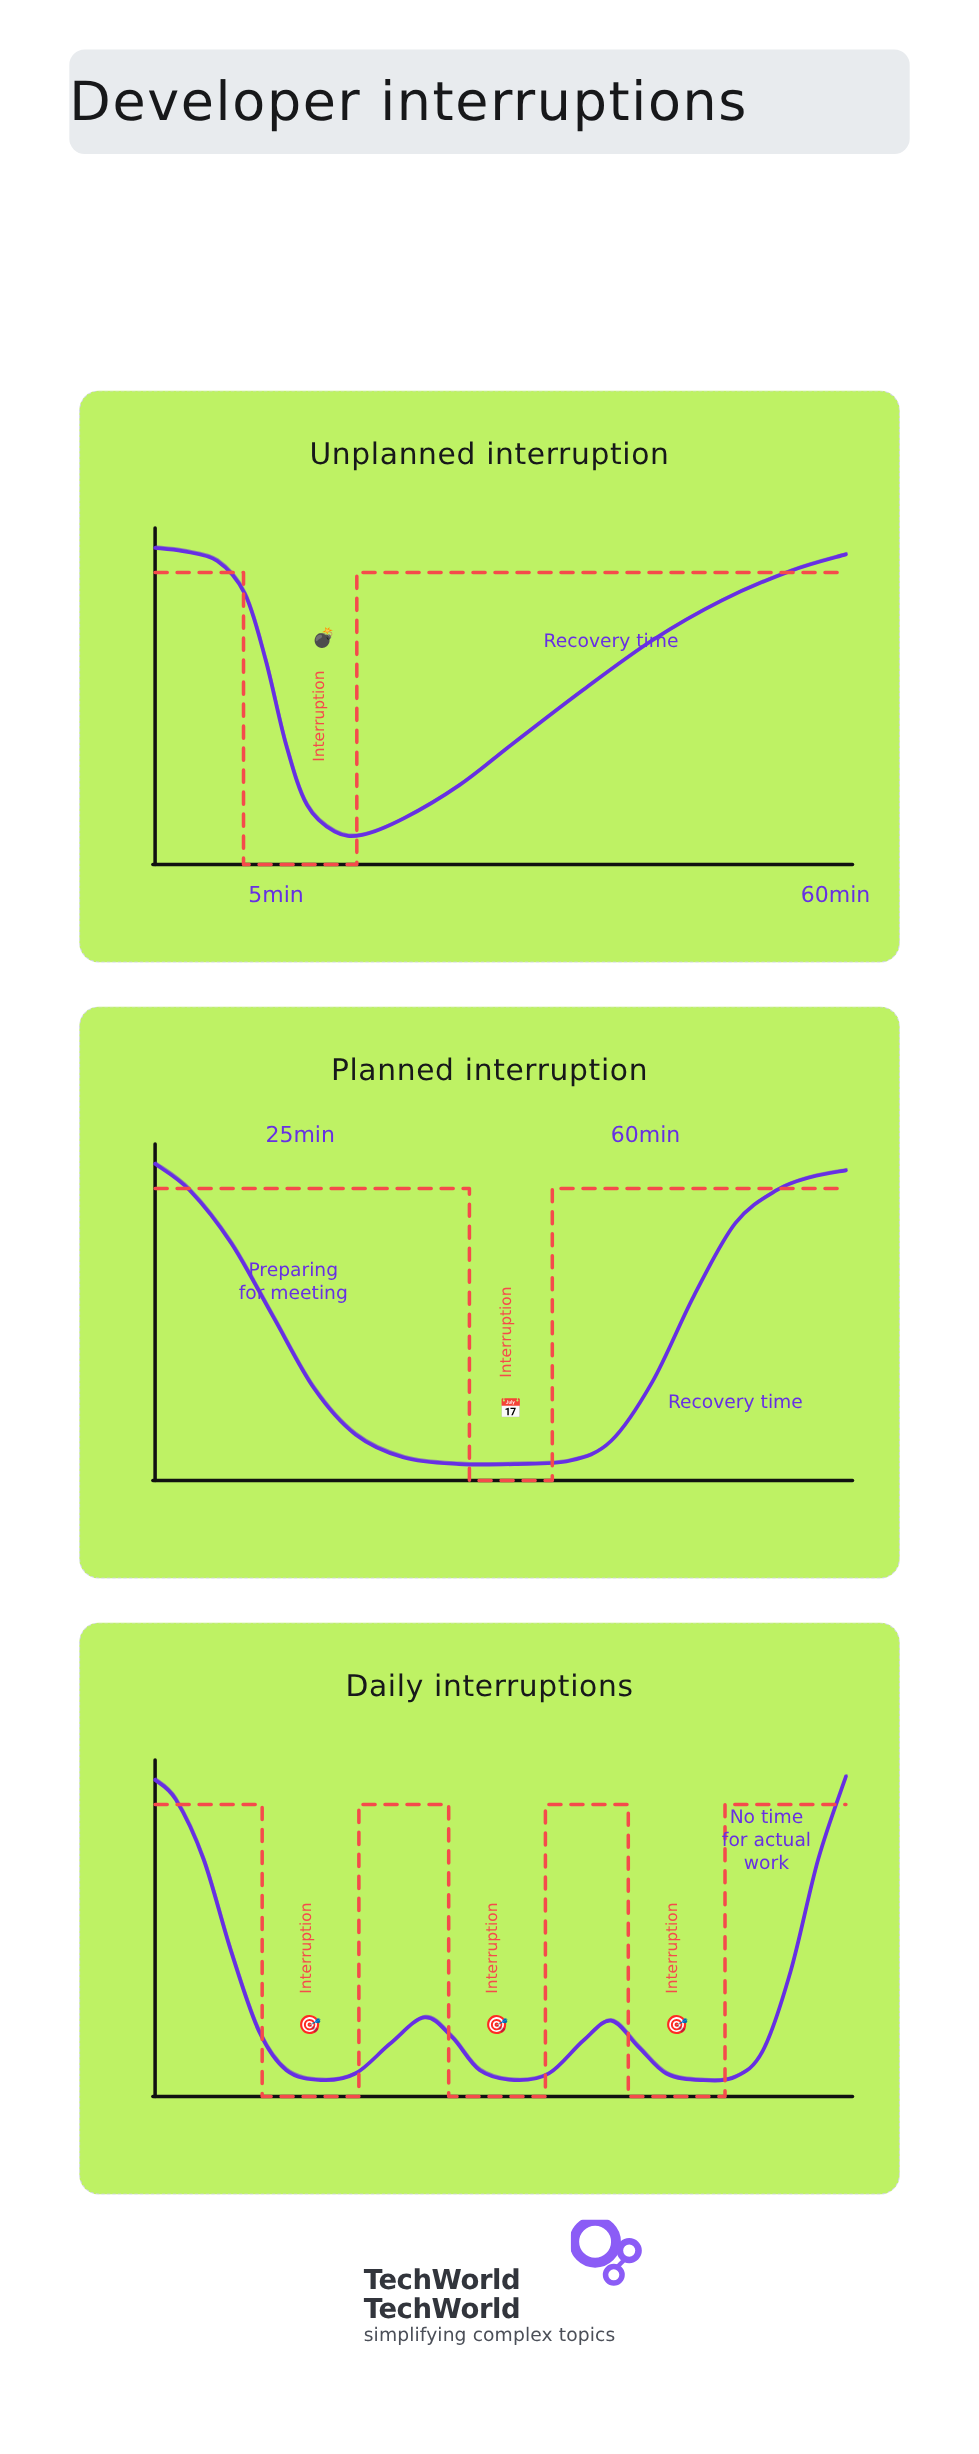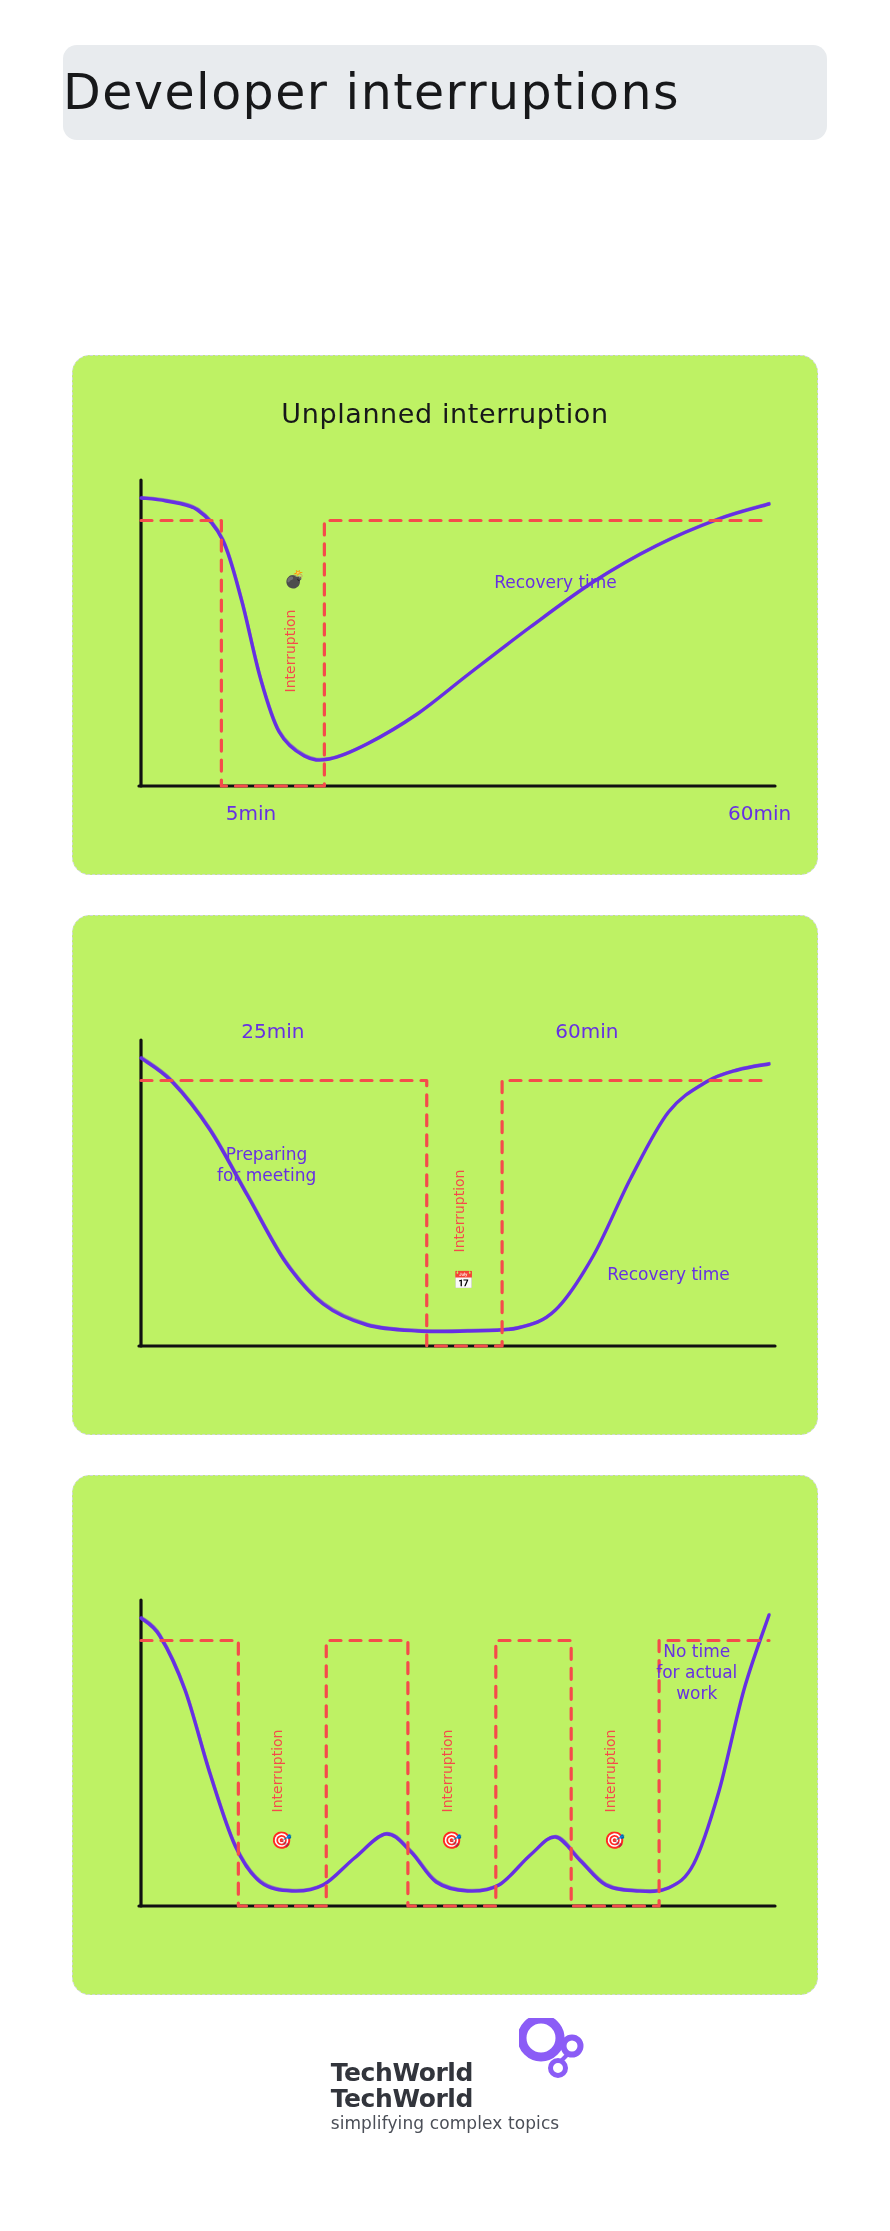--- a/index.html
+++ b/index.html
@@ -137,20 +137,21 @@
           </g>
           <g>
             <text x="454.48" y="136" text-anchor="middle" fill="#6730e3" font-size="17" font-family="&quot;DejaVu Sans&quot;, sans-serif">Recovery time</text>
           </g>
           <text x="193.85999999999999" y="133" text-anchor="middle" font-size="17" font-family="&quot;DejaVu Sans&quot;, sans-serif">💣</text>
         </svg>
       </div>
   </div>
 
   <div class="panel" id="panel-2">
+    <div class="panel-title hand">Planned interruption</div>
     <div class="chart-wrap">
         <svg viewBox="0 0 690 390" preserveAspectRatio="none">
           <g>
             <line x1="40" y1="28" x2="40" y2="334" stroke="#111111" stroke-width="3.2" stroke-linecap="round"></line>
             <line x1="38" y1="334" x2="674" y2="334" stroke="#111111" stroke-width="3.2" stroke-linecap="round"></line>
           </g>
           <path d="M 40.00 46.00 C 45.23 50.00, 59.89 58.00, 71.40 70.00 C 82.91 82.00, 96.52 99.00, 109.08 118.00 C 121.64 137.00, 134.20 162.00, 146.76 184.00 C 159.32 206.00, 171.88 232.00, 184.44 250.00 C 197.00 268.00, 208.51 281.50, 222.12 292.00 C 235.73 302.50, 250.38 308.50, 266.08 313.00 C 281.78 317.50, 299.57 318.00, 316.32 319.00 C 333.07 320.00, 349.81 319.50, 366.56 319.00 C 383.31 318.50, 402.15 319.50, 416.80 316.00 C 431.45 312.50, 441.92 310.00, 454.48 298.00 C 467.04 286.00, 479.60 266.00, 492.16 244.00 C 504.72 222.00, 517.28 190.00, 529.84 166.00 C 542.40 142.00, 554.96 116.00, 567.52 100.00 C 580.08 84.00, 593.69 77.00, 605.20 70.00 C 616.71 63.00, 626.13 61.00, 636.60 58.00 C 647.07 55.00, 662.77 53.00, 668.00 52.00" fill="none" stroke="#6730e3" stroke-linecap="round" stroke-linejoin="round" stroke-width="3.4"></path>
           <path d="M 40.00 46.00 C 45.23 50.00, 59.89 58.00, 71.40 70.00 C 82.91 82.00, 96.52 99.00, 109.08 118.00 C 121.64 137.00, 134.20 162.00, 146.76 184.00 C 159.32 206.00, 171.88 232.00, 184.44 250.00 C 197.00 268.00, 208.51 281.50, 222.12 292.00 C 235.73 302.50, 250.38 308.50, 266.08 313.00 C 281.78 317.50, 299.57 318.00, 316.32 319.00 C 333.07 320.00, 349.81 319.50, 366.56 319.00 C 383.31 318.50, 402.15 319.50, 416.80 316.00 C 431.45 312.50, 441.92 310.00, 454.48 298.00 C 467.04 286.00, 479.60 266.00, 492.16 244.00 C 504.72 222.00, 517.28 190.00, 529.84 166.00 C 542.40 142.00, 554.96 116.00, 567.52 100.00 C 580.08 84.00, 593.69 77.00, 605.20 70.00 C 616.71 63.00, 626.13 61.00, 636.60 58.00 C 647.07 55.00, 662.77 53.00, 668.00 52.00" fill="none" stroke="#6730e3" stroke-linecap="round" stroke-linejoin="round" stroke-width="1.4" opacity="0.55" transform="translate(0.8,-1.6)"></path>
           <path d="M 40.00 68.50 L 325.74 68.50 L 325.74 334.00 L 401.10 334.00 L 401.10 68.50 L 668.00 68.50" fill="none" stroke="#f54b4b" stroke-linecap="round" stroke-linejoin="round" stroke-width="3.2" stroke-dasharray="11 9"></path>
           <text x="171.88" y="26" text-anchor="middle" fill="#6730e3" font-size="20" font-family="&quot;DejaVu Sans&quot;, sans-serif">25min</text>
@@ -164,20 +165,21 @@
           </g>
           <g>
             <text x="567.52" y="268" text-anchor="middle" fill="#6730e3" font-size="17" font-family="&quot;DejaVu Sans&quot;, sans-serif">Recovery time</text>
           </g>
           <text x="363.42" y="274" text-anchor="middle" font-size="17" font-family="&quot;DejaVu Sans&quot;, sans-serif">📅</text>
         </svg>
       </div>
   </div>
 
   <div class="panel" id="panel-3">
+    <div class="panel-title hand">Daily interruptions</div>
     <div class="chart-wrap">
         <svg viewBox="0 0 690 390" preserveAspectRatio="none">
           <g>
             <line x1="40" y1="28" x2="40" y2="334" stroke="#111111" stroke-width="3.2" stroke-linecap="round"></line>
             <line x1="38" y1="334" x2="674" y2="334" stroke="#111111" stroke-width="3.2" stroke-linecap="round"></line>
           </g>
           <path d="M 40.00 46.00 C 43.14 49.00, 51.51 52.00, 58.84 64.00 C 66.17 76.00, 75.59 95.00, 83.96 118.00 C 92.33 141.00, 100.71 176.00, 109.08 202.00 C 117.45 228.00, 125.83 256.00, 134.20 274.00 C 142.57 292.00, 149.90 302.50, 159.32 310.00 C 168.74 317.50, 180.25 318.50, 190.72 319.00 C 201.19 319.50, 211.65 318.50, 222.12 313.00 C 232.59 307.50, 243.05 294.50, 253.52 286.00 C 263.99 277.50, 275.50 263.00, 284.92 262.00 C 294.34 261.00, 301.67 272.00, 310.04 280.00 C 318.41 288.00, 325.74 303.50, 335.16 310.00 C 344.58 316.50, 356.09 318.50, 366.56 319.00 C 377.03 319.50, 387.49 319.00, 397.96 313.00 C 408.43 307.00, 419.94 291.00, 429.36 283.00 C 438.78 275.00, 446.11 264.00, 454.48 265.00 C 462.85 266.00, 471.23 281.00, 479.60 289.00 C 487.97 297.00, 495.30 308.00, 504.72 313.00 C 514.14 318.00, 525.65 318.50, 536.12 319.00 C 546.59 319.50, 558.10 320.50, 567.52 316.00 C 576.94 311.50, 584.27 308.00, 592.64 292.00 C 601.01 276.00, 609.39 249.00, 617.76 220.00 C 626.13 191.00, 634.51 147.50, 642.88 118.00 C 651.25 88.50, 663.81 55.50, 668.00 43.00" fill="none" stroke="#6730e3" stroke-linecap="round" stroke-linejoin="round" stroke-width="3.4"></path>
           <path d="M 40.00 46.00 C 43.14 49.00, 51.51 52.00, 58.84 64.00 C 66.17 76.00, 75.59 95.00, 83.96 118.00 C 92.33 141.00, 100.71 176.00, 109.08 202.00 C 117.45 228.00, 125.83 256.00, 134.20 274.00 C 142.57 292.00, 149.90 302.50, 159.32 310.00 C 168.74 317.50, 180.25 318.50, 190.72 319.00 C 201.19 319.50, 211.65 318.50, 222.12 313.00 C 232.59 307.50, 243.05 294.50, 253.52 286.00 C 263.99 277.50, 275.50 263.00, 284.92 262.00 C 294.34 261.00, 301.67 272.00, 310.04 280.00 C 318.41 288.00, 325.74 303.50, 335.16 310.00 C 344.58 316.50, 356.09 318.50, 366.56 319.00 C 377.03 319.50, 387.49 319.00, 397.96 313.00 C 408.43 307.00, 419.94 291.00, 429.36 283.00 C 438.78 275.00, 446.11 264.00, 454.48 265.00 C 462.85 266.00, 471.23 281.00, 479.60 289.00 C 487.97 297.00, 495.30 308.00, 504.72 313.00 C 514.14 318.00, 525.65 318.50, 536.12 319.00 C 546.59 319.50, 558.10 320.50, 567.52 316.00 C 576.94 311.50, 584.27 308.00, 592.64 292.00 C 601.01 276.00, 609.39 249.00, 617.76 220.00 C 626.13 191.00, 634.51 147.50, 642.88 118.00 C 651.25 88.50, 663.81 55.50, 668.00 43.00" fill="none" stroke="#6730e3" stroke-linecap="round" stroke-linejoin="round" stroke-width="1.4" opacity="0.55" transform="translate(0.8,-1.6)"></path>
           <path d="M 40.00 68.50 L 137.34 68.50 L 137.34 334.00 L 225.26 334.00 L 225.26 68.50 L 306.90 68.50 L 306.90 334.00 L 394.82 334.00 L 394.82 68.50 L 470.18 68.50 L 470.18 334.00 L 558.10 334.00 L 558.10 68.50 L 668.00 68.50" fill="none" stroke="#f54b4b" stroke-linecap="round" stroke-linejoin="round" stroke-width="3.2" stroke-dasharray="11 9"></path>
           <g>

